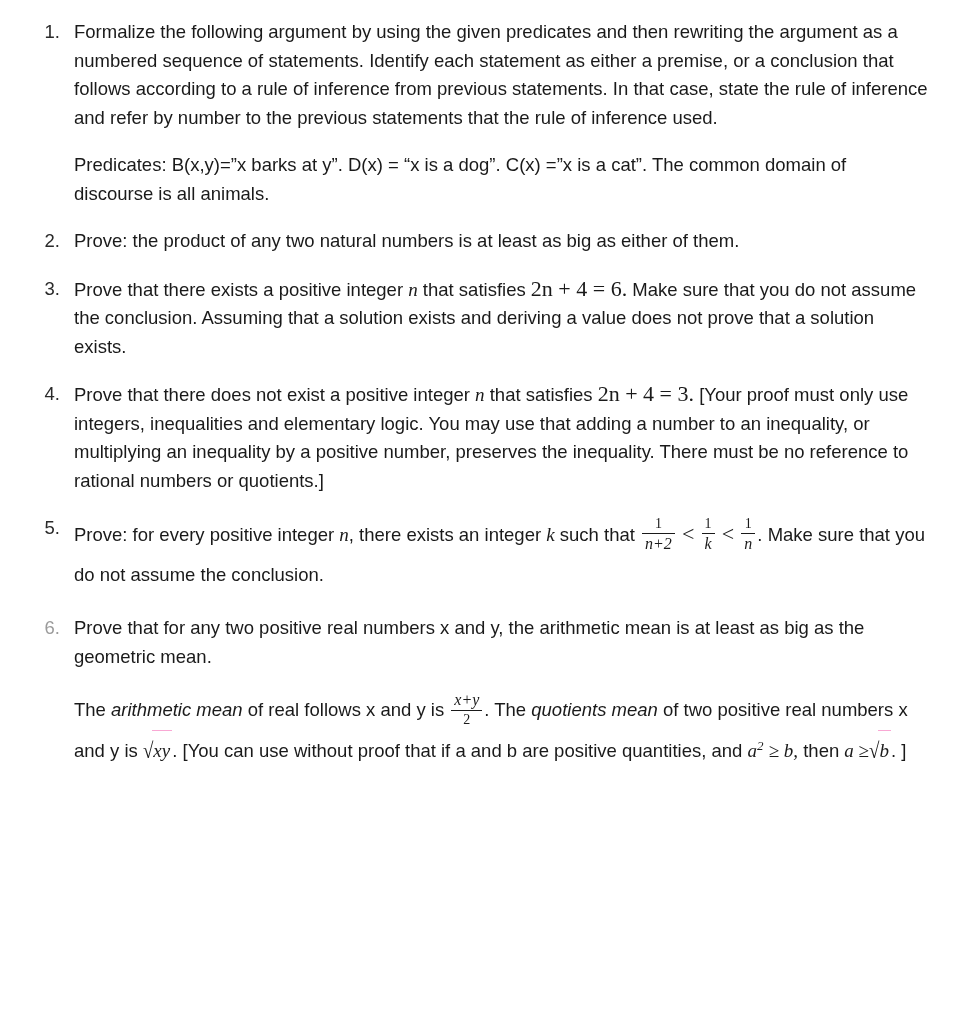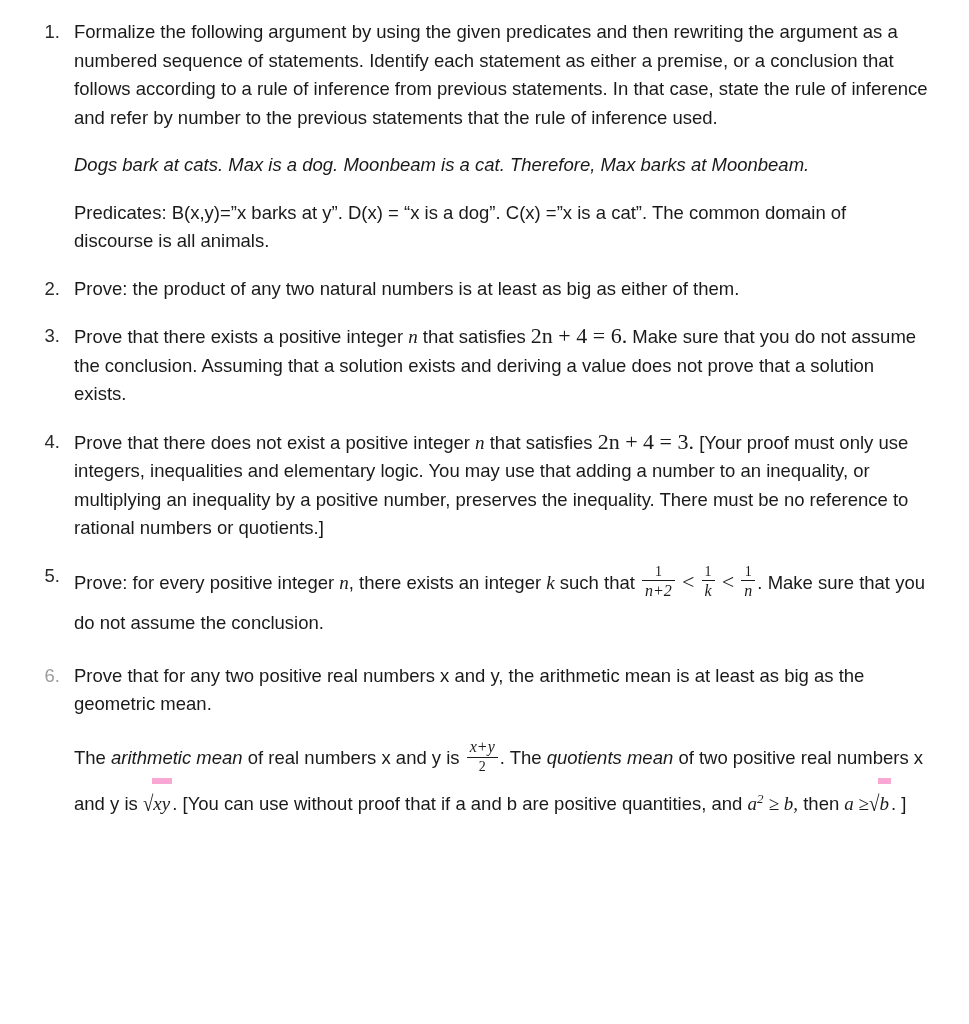--- a/index.html
+++ b/index.html
@@ -97,21 +97,21 @@
     font-size: 19px;
     white-space: nowrap;
   }
   .sqrt .radical {
     font-style: normal;
     display: inline-block;
     transform: scaleY(1.15);
     margin-right: -1px;
   }
   .sqrt .rad-body {
-    border-top: 6px solid #f9a8d4;
+    border-top: 1px solid #f9a8d4;
     padding: 0 2px 0 1px;
     display: inline-block;
   }
   sup.exp {
     font-family: "Liberation Serif", serif;
     font-style: italic;
     font-size: 13px;
     vertical-align: super;
     line-height: 0;
   }
@@ -126,21 +126,20 @@
 </head>
 <body>
 
 <div class="page">
   <ol class="problem-list">
 
     <li class="problem">
       <span class="num">1.</span>
       <div class="body-text">
         <p class="para">Formalize the following argument by using the given predicates and then rewriting the argument as a numbered sequence of statements. Identify each statement as either a premise, or a conclusion that follows according to a rule of inference from previous statements. In that case, state the rule of inference and refer by number to the previous statements that the rule of inference used.</p>
-        <p class="para italic">Dogs bark at cats. Max is a dog. Moonbeam is a cat. Therefore, Max barks at Moonbeam.</p>
         <p class="para">Predicates: B(x,y)=”x barks at y”. D(x) = “x is a dog”. C(x) =”x is a cat”. The common domain of discourse is all animals.</p>
       </div>
     </li>
 
     <li class="problem">
       <span class="num">2.</span>
       <div class="body-text">
         <p class="para">Prove: the product of any two natural numbers is at least as big as either of them.</p>
       </div>
     </li>
@@ -191,21 +190,21 @@
       </div>
     </li>
 
     <li class="problem faded">
       <span class="num">6.</span>
       <div class="body-text">
         <p class="para">Prove that for any two positive real numbers x and y, the arithmetic mean is at least as big as the geometric mean.</p>
         <div class="sub-block tall-line">
           <span>The</span>
           <span class="italic">arithmetic mean</span>
-          <span>of real numbers x and y is</span>
+          <span>of real follows x and y is</span>
           <span class="frac">
             <span class="top mathit">x+y</span>
             <span class="bot">2</span>
           </span><span>. The</span>
           <span class="italic">quotients mean</span>
           <span>of two positive real numbers x and y is</span>
           <span class="sqrt"><span class="radical">√</span><span class="rad-body">xy</span></span><span>. [You can use without proof that if a and b are positive quantities, and</span>
           <span class="mathit nowrap"><span>a</span><sup class="exp">2</sup></span>
           <span class="mathit nowrap">≥ b,</span>
           <span>then</span>

